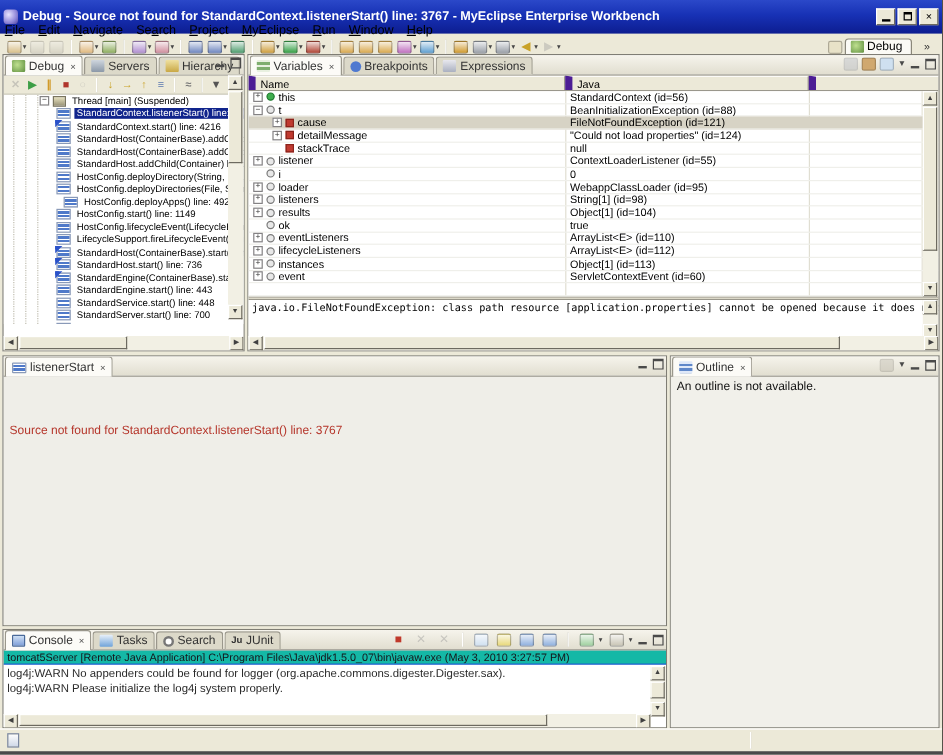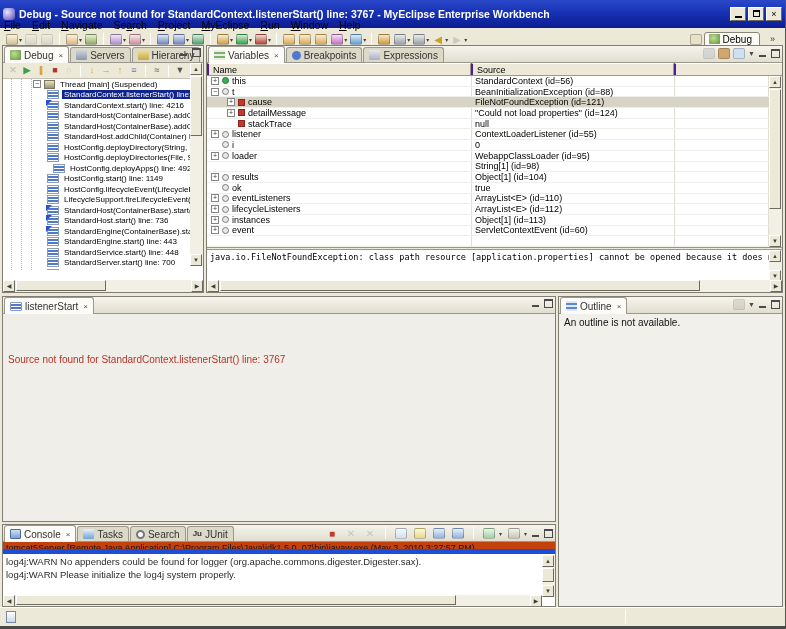--- a/index.html
+++ b/index.html
@@ -79,21 +79,21 @@
   .expander{width:8px;height:8px;border:1px solid #848284;background:#fff;font-size:7px;line-height:6px;
     text-align:center;flex:none;margin-right:3px;color:#333;}
   .ico-thread{width:11px;height:9px;background:linear-gradient(#e8e2c0,#9a9478);border:1px solid #7a7560;flex:none;margin-right:3px;}
   
   .sb{background:#f2f0e4;position:absolute;}
   .sb .arrow{position:absolute;width:12px;height:12px;background:#ece9d8;border:1px solid;
     border-color:#fff #6d6a60 #6d6a60 #fff;font-size:6px;line-height:11px;text-align:center;color:#404040;}
   .sb .thumb{position:absolute;background:#ece9d8;border:1px solid;border-color:#fff #6d6a60 #6d6a60 #fff;}
   
   #var-header{height:13px;display:flex;background:#ece9d8;border-bottom:1px solid #9a978c;font-size:9px;}
-  .hcell{border-right:1px solid #9a978c;border-top:1px solid #fff;border-left:2px solid #4c1d95;
+  .hcell{border-right:1px solid #9a978c;border-top:1px solid #fff;border-left:6px solid #4c1d95;
     padding:0 4px;line-height:12px;}
   #var-table{position:relative;height:171px;overflow:hidden;background:#fff;}
   .vline{position:absolute;top:0;bottom:0;width:1px;background:#e0ded2;}
   .var-row{height:10.7px;display:flex;align-items:center;border-bottom:1px solid #efefea;
     font-size:9px;white-space:nowrap;position:relative;}
   .var-row.sel{background:#d7d3c5;}
   .var-name{display:flex;align-items:center;overflow:hidden;width:264px;flex:none;}
   .var-val{position:absolute;left:268px;right:0;overflow:hidden;}
   .vico{flex:none;margin-right:3px;}
   .vico.green-circle{width:7px;height:7px;border-radius:50%;background:#3fae4f;border:1px solid #1f7a2f;}
@@ -101,21 +101,21 @@
   .vico.red-square{width:7px;height:7px;background:#c03a30;border:1px solid #8a241c;}
   #var-split{height:3px;background:#ece9d8;border-top:1px solid #9a978c;border-bottom:1px solid #9a978c;}
   #var-detail{position:relative;height:32px;background:#fff;font-family:"DejaVu Sans Mono","Liberation Mono",monospace;
     font-size:8.5px;padding:2px 16px 2px 3px;white-space:nowrap;overflow:hidden;}
   
   #editor-body{height:207px;background:#efeee8;padding:4px 5px;}
   #editor-msg{font-size:10px;color:#b5352a;margin-top:36px;}
   
   #outline-body{height:292px;background:#f1f0ea;padding:3px 5px;font-size:10px;color:#111;}
   
-  #console-info{height:12px;background:#c2410c;border-bottom:5px solid #1d4ed8;font-size:9px;
+  #console-info{height:12px;background:#14b8a6;border-bottom:1px solid #1d4ed8;font-size:9px;
     color:#15151a;padding:0 3px;white-space:nowrap;overflow:hidden;line-height:12px;}
   #console-body{position:relative;height:52px;background:#fff;overflow:hidden;}
   #console-lines{padding:1px 16px 0 3px;font-family:"DejaVu Sans Mono","Liberation Mono",monospace;
     font-size:9.5px;line-height:13px;white-space:nowrap;color:#2a2a2a;}
   
   #statusbar{position:absolute;left:0;top:607px;width:100%;height:19px;background:#ece9d8;
     border-top:1px solid #fff;display:flex;align-items:center;padding:0 6px;}
   #status-divider{position:absolute;left:625px;top:2px;bottom:2px;width:1px;background:#b9b6a7;border-right:1px solid #fff;}
   .fastview{width:10px;height:12px;background:linear-gradient(#fdfdfd,#cfd8e8);border:1px solid #7a87a0;}
   .sash{position:absolute;background:#ece9d8;}
@@ -352,21 +352,21 @@
         <span class="minitool disabled" style="background:#b0b5c0"></span>
         <span class="minitool" style="background:#d0a86f"></span>
         <span class="minitool" style="background:#cfe0f0"></span>
         <span class="vmenu">▼</span>
         <span class="pmin"></span>
         <span class="pmax"></span>
       </span>
     </div>
     <div id="var-header">
       <span class="hcell" style="width:264px;">Name</span>
-      <span class="hcell" style="width:203px;">Source</span>
+      <span class="hcell" style="width:203px;">Java</span>
       <span class="hcell" style="flex:1;border-right:none;"></span>
     </div>
     <div id="var-table">
       <div class="vline" style="left:264px"></div>
       <div class="vline" style="left:467px"></div>
       <div class="vline" style="left:561px"></div>
     <div class="var-row">
           <span class="var-name">
             <span style="width: 4px; flex: 0 0 auto;"></span>
             <span class="expander">+</span>
@@ -432,20 +432,26 @@
         <div class="var-row">
           <span class="var-name">
             <span style="width: 4px; flex: 0 0 auto;"></span>
             <span class="expander">+</span>
             <span class="vico gray-circle"></span>
             <span>loader</span>
           </span>
           <span class="var-val">WebappClassLoader (id=95)</span>
         </div>
         <div class="var-row">
+          <span class="var-name">
+            <span style="width: 4px; flex: 0 0 auto;"></span>
+            <span class="expander">+</span>
+            <span class="vico gray-circle"></span>
+            <span>listeners</span>
+          </span>
           <span class="var-val">String[1] (id=98)</span>
         </div>
         <div class="var-row">
           <span class="var-name">
             <span style="width: 4px; flex: 0 0 auto;"></span>
             <span class="expander">+</span>
             <span class="vico gray-circle"></span>
             <span>results</span>
           </span>
           <span class="var-val">Object[1] (id=104)</span>

